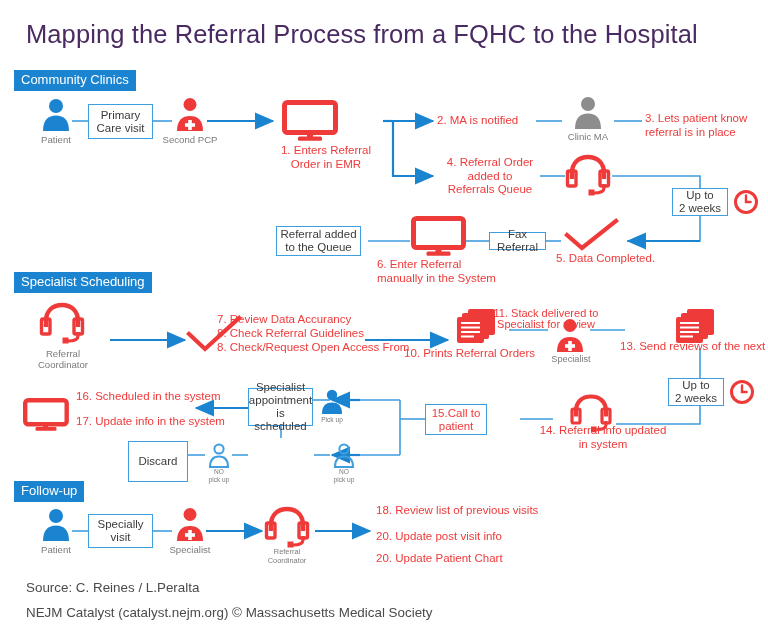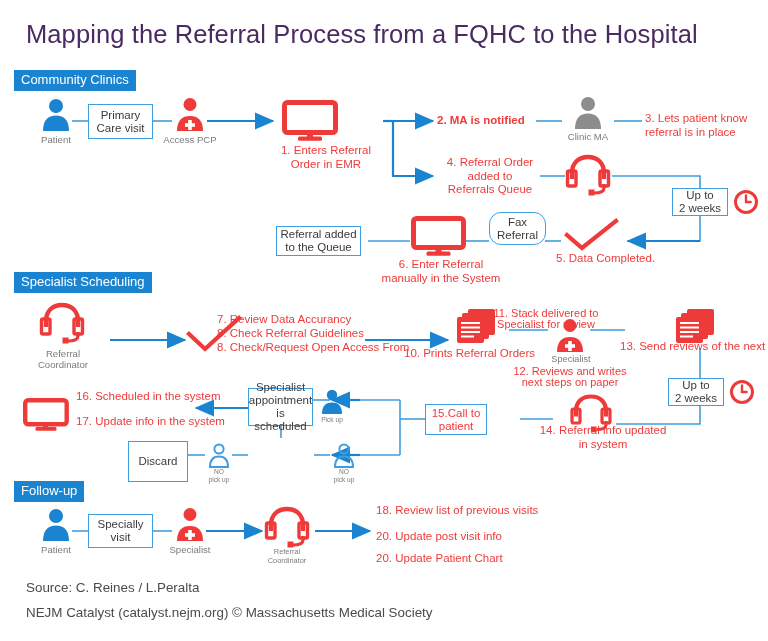--- a/index.html
+++ b/index.html
@@ -150,33 +150,33 @@
 Care visit</div>
 
   <div class="abs" style="left:172px;top:97px;width:36px;height:36px;">
     <svg viewBox="0 0 36 36" width="36" height="36">
       <circle cx="18" cy="7.5" r="6.5" fill="#ef3a3a"></circle>
       <path d="M5,34 C5,23.5 10,19 18,19 C26,19 31,23.5 31,34 Z" fill="#ef3a3a"></path>
       <rect x="16.2" y="23" width="3.6" height="10" fill="#fff"></rect>
       <rect x="13" y="26.2" width="10" height="3.6" fill="#fff"></rect>
     </svg>
   </div>
-  <div class="abs icon-label" style="left:158px;top:134px;width:64px;">Access PCP</div>
+  <div class="abs icon-label" style="left:158px;top:134px;width:64px;">Second PCP</div>
 
   <div class="abs" style="left:282px;top:100px;width:56px;height:42px;">
     <svg viewBox="0 0 56 42" width="56" height="42">
       <rect x="2.5" y="2.5" width="51" height="30" rx="3" fill="none" stroke="#ef3a3a" stroke-width="5"></rect>
       <rect x="25" y="32" width="6" height="5" fill="#ef3a3a"></rect>
       <rect x="16" y="36.5" width="24" height="4.2" rx="1.5" fill="#ef3a3a"></rect>
     </svg>
   </div>
   <div class="abs red-step" style="left:271px;top:144px;width:110px;text-align:center;">1. Enters Referral
 Order in EMR</div>
 
-  <div class="abs red-step" style="left:437px;top:114px;width:105px;font-weight:bold;">2. MA is notified</div>
+  <div class="abs red-step" style="left:437px;top:114px;width:105px;">2. MA is notified</div>
 
   <div class="abs" style="left:568px;top:96px;width:40px;height:34px;">
     <svg viewBox="0 0 40 34" width="40" height="34">
       <circle cx="20" cy="8" r="7" fill="#8d8d8d"></circle>
       <path d="M7,33 C7,22 12,17.5 20,17.5 C28,17.5 33,22 33,33 Z" fill="#8d8d8d"></path>
     </svg>
   </div>
   <div class="abs icon-label" style="left:556px;top:131px;width:64px;">Clinic MA</div>
 
   <div class="abs red-step" style="left:645px;top:112px;width:120px;">3.  Lets patient know
@@ -205,31 +205,31 @@
     </svg>
   </div>
 
   <div class="abs" style="left:563px;top:218px;width:58px;height:34px;">
     <svg viewBox="0 0 58 34" width="58" height="34">
       <path d="M4,17 L19,30 L53,3" fill="none" stroke="#ef3a3a" stroke-width="4.2" stroke-linecap="square" stroke-linejoin="miter"></path>
     </svg>
   </div>
   <div class="abs red-step" style="left:556px;top:252px;width:130px;">5. Data Completed.</div>
 
-  <div class="abs box" style="left:489px;top:212px;width:57px;height:33px;border-radius:12px;">Fax
+  <div class="abs box" style="left:489px;top:232px;width:57px;height:18px;">Fax
 Referral</div>
 
   <div class="abs" style="left:411px;top:216px;width:55px;height:42px;">
     <svg viewBox="0 0 55 42" width="55" height="42">
       <rect x="2.5" y="2.5" width="50" height="29" rx="3" fill="none" stroke="#ef3a3a" stroke-width="5"></rect>
       <rect x="24.5" y="31" width="6" height="5" fill="#ef3a3a"></rect>
       <rect x="15.5" y="35.5" width="24" height="4.2" rx="1.5" fill="#ef3a3a"></rect>
     </svg>
   </div>
-  <div class="abs red-step" style="left:377px;top:258px;width:128px;text-align:center;">6. Enter Referral
+  <div class="abs red-step" style="left:377px;top:258px;width:128px;">6. Enter Referral
 manually in the System</div>
 
   <div class="abs box" style="left:276px;top:226px;width:85px;height:30px;">Referral added
 to the Queue</div>
 
   <div class="abs section-tab" style="left:14px;top:272px;">Specialist Scheduling</div>
 
   <div class="abs" style="left:37px;top:300px;width:50px;height:46px;">
     <svg viewBox="0 0 50 46" width="50" height="46">
       <path d="M9,27 L9,21 C9,11 15.5,5 25,5 C34.5,5 41,11 41,21 L41,27" fill="none" stroke="#ef3a3a" stroke-width="4.4"></path>
@@ -272,22 +272,20 @@
 
   <div class="abs" style="left:552px;top:318px;width:36px;height:36px;">
     <svg viewBox="0 0 36 36" width="36" height="36">
       <circle cx="18" cy="7.5" r="6.5" fill="#ef3a3a"></circle>
       <path d="M5,34 C5,23.5 10,19 18,19 C26,19 31,23.5 31,34 Z" fill="#ef3a3a"></path>
       <rect x="16.2" y="23" width="3.6" height="10" fill="#fff"></rect>
       <rect x="13" y="26.2" width="10" height="3.6" fill="#fff"></rect>
     </svg>
   </div>
   <div class="abs icon-label sp" style="left:538px;top:354px;width:66px;">Specialist</div>
-  <div class="abs red-step small" style="left:496px;top:366px;width:148px;text-align:center;">12. Reviews and writes
-next steps on paper</div>
 
   <div class="abs" style="left:674px;top:307px;width:46px;height:38px;">
     <svg viewBox="0 0 46 38" width="46" height="38">
       <rect x="13" y="2" width="27" height="26" rx="2" fill="#ef3a3a"></rect>
       <rect x="7" y="6" width="27" height="26" rx="2" fill="#ef3a3a"></rect>
       <rect x="2" y="10" width="27" height="26" rx="2" fill="#ef3a3a"></rect>
       <g fill="#ffffff">
         <rect x="6" y="15" width="19" height="2"></rect>
         <rect x="6" y="19.5" width="19" height="2"></rect>
         <rect x="6" y="24" width="19" height="2"></rect>

